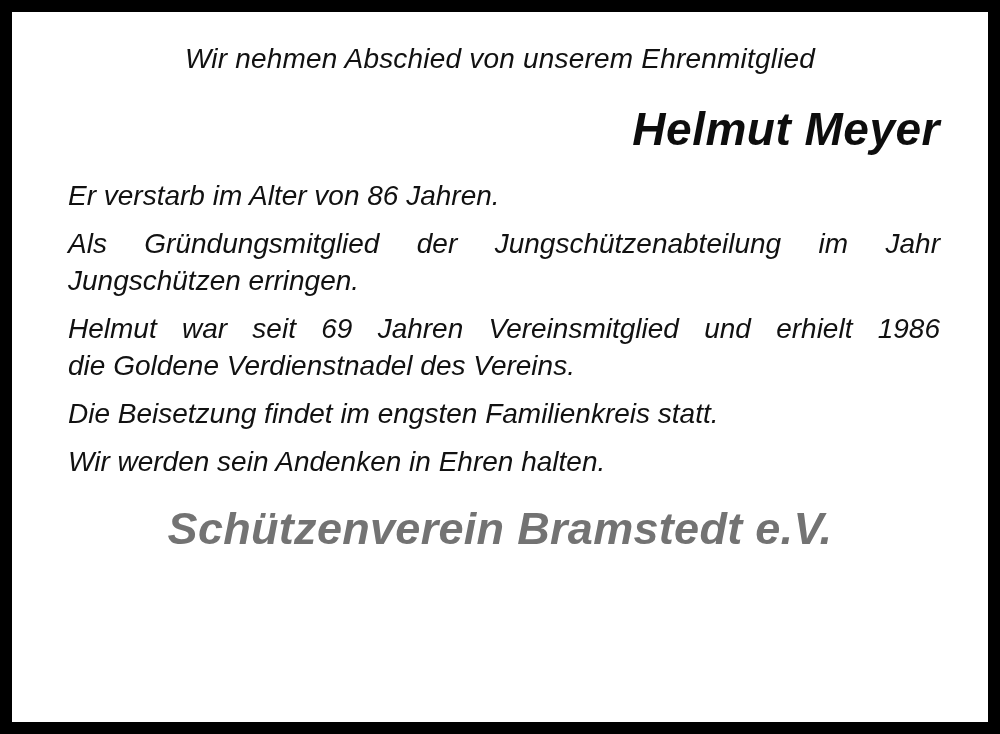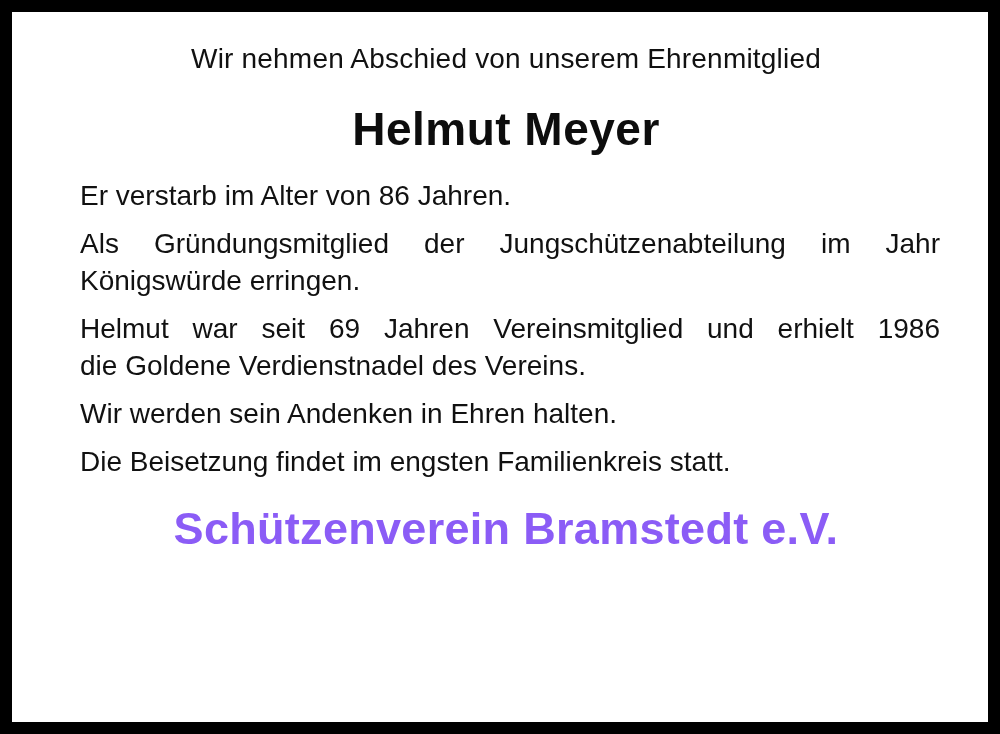--- a/index.html
+++ b/index.html
@@ -16,32 +16,33 @@
     overflow: hidden;
   }
   .frame {
     position: absolute;
     inset: 0;
     box-sizing: border-box;
     border: 12px solid #000000;
     background: #ffffff;
     font-family: "Liberation Sans", "DejaVu Sans", sans-serif;
     color: #111111;
-    padding: 16px 48px 0 60px;
+    padding: 16px 48px 0 48px;
+    font-style: italic;
   }
   .announcement {
     text-align: center;
     font-size: 28px;
     line-height: 38px;
     margin-top: 12px;
     letter-spacing: 0.2px;
     color: #111111;
   }
   .deceased-name {
-    text-align: center;
+    text-align: right;
     font-size: 46px;
     line-height: 52px;
     font-weight: 700;
     margin: 25px 0 22px 0;
     color: #0d0d0d;
     letter-spacing: 0.5px;
   }
   .body-text {
     font-size: 28px;
     line-height: 37px;
@@ -57,50 +58,50 @@
   .line.fill {
     text-align: justify;
     text-align-last: justify;
   }
   .org-name {
     text-align: center;
     font-size: 45px;
     line-height: 52px;
     font-weight: 700;
     margin-top: 23px;
-    color: #8b5cf6;
+    color: #737373;
     letter-spacing: 0.3px;
   }
 </style>
 </head>
 <body>
 
 <div class="page">
   <div class="frame">
 
     <div class="announcement">Wir nehmen Abschied von unserem Ehrenmitglied</div>
 
     <div class="deceased-name">Helmut Meyer</div>
 
     <div class="body-text">
         <div class="paragraph">
           <div class="line">Er verstarb im Alter von 86 Jahren.</div>
         </div>
         <div class="paragraph">
           <div class="line fill">Als Gründungsmitglied der Jungschützenabteilung im Jahr</div>
-          <div class="line">Königswürde erringen.</div>
+          <div class="line">Jungschützen erringen.</div>
         </div>
         <div class="paragraph">
           <div class="line fill">Helmut war seit 69 Jahren Vereinsmitglied und erhielt 1986</div>
           <div class="line">die Goldene Verdienstnadel des Vereins.</div>
         </div>
         <div class="paragraph">
-          <div class="line">Wir werden sein Andenken in Ehren halten.</div>
+          <div class="line">Die Beisetzung findet im engsten Familienkreis statt.</div>
         </div>
         <div class="paragraph">
-          <div class="line">Die Beisetzung findet im engsten Familienkreis statt.</div>
+          <div class="line">Wir werden sein Andenken in Ehren halten.</div>
         </div>
       </div>
 
     <div class="org-name">Schützenverein Bramstedt e.V.</div>
 
   </div>
 </div>
 
 </body></html>

